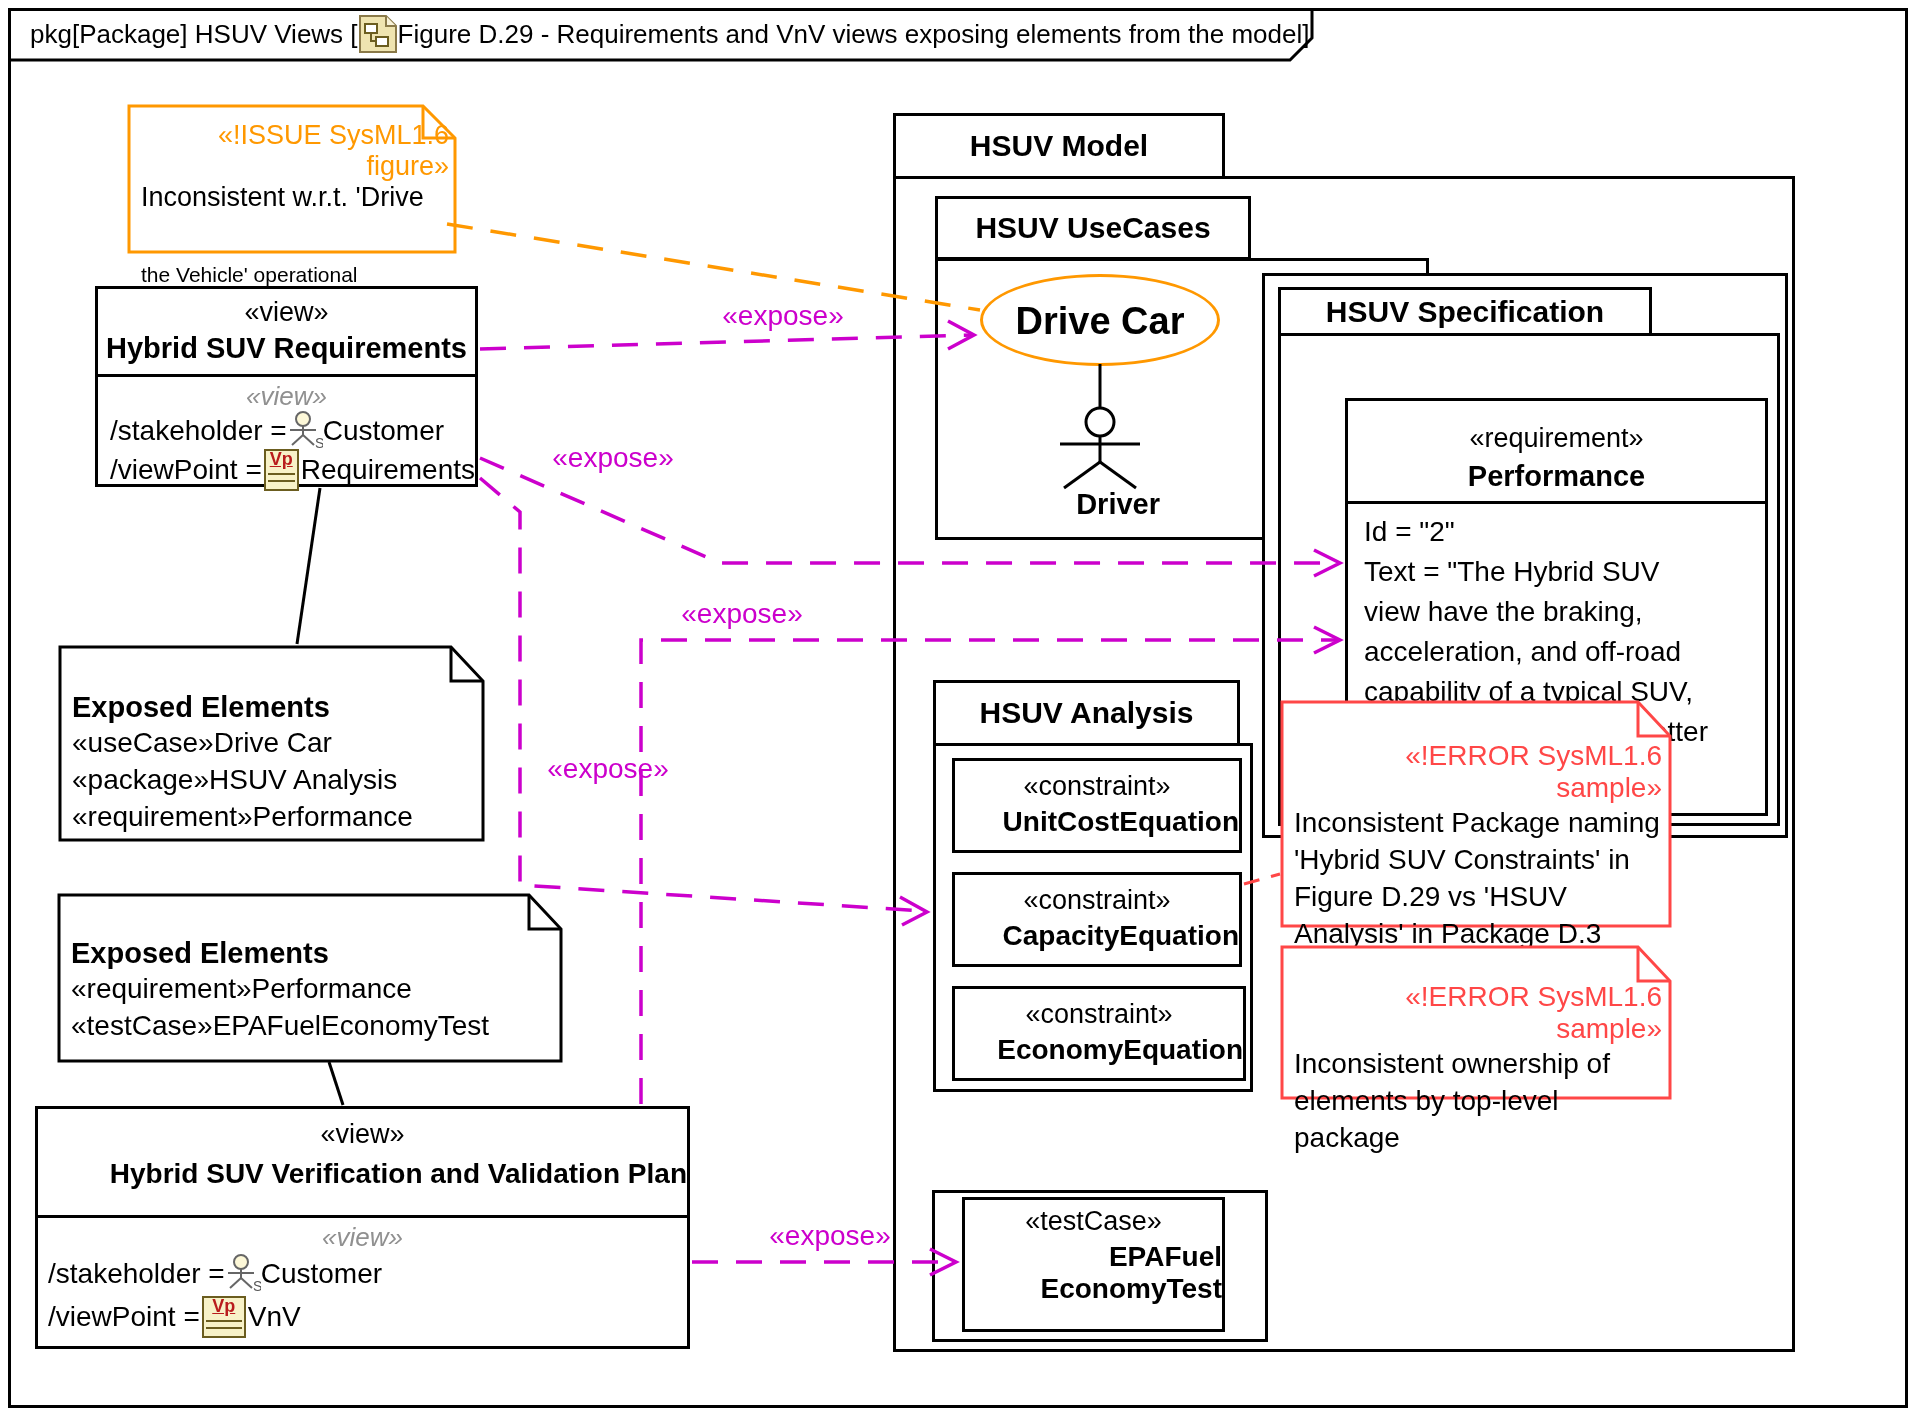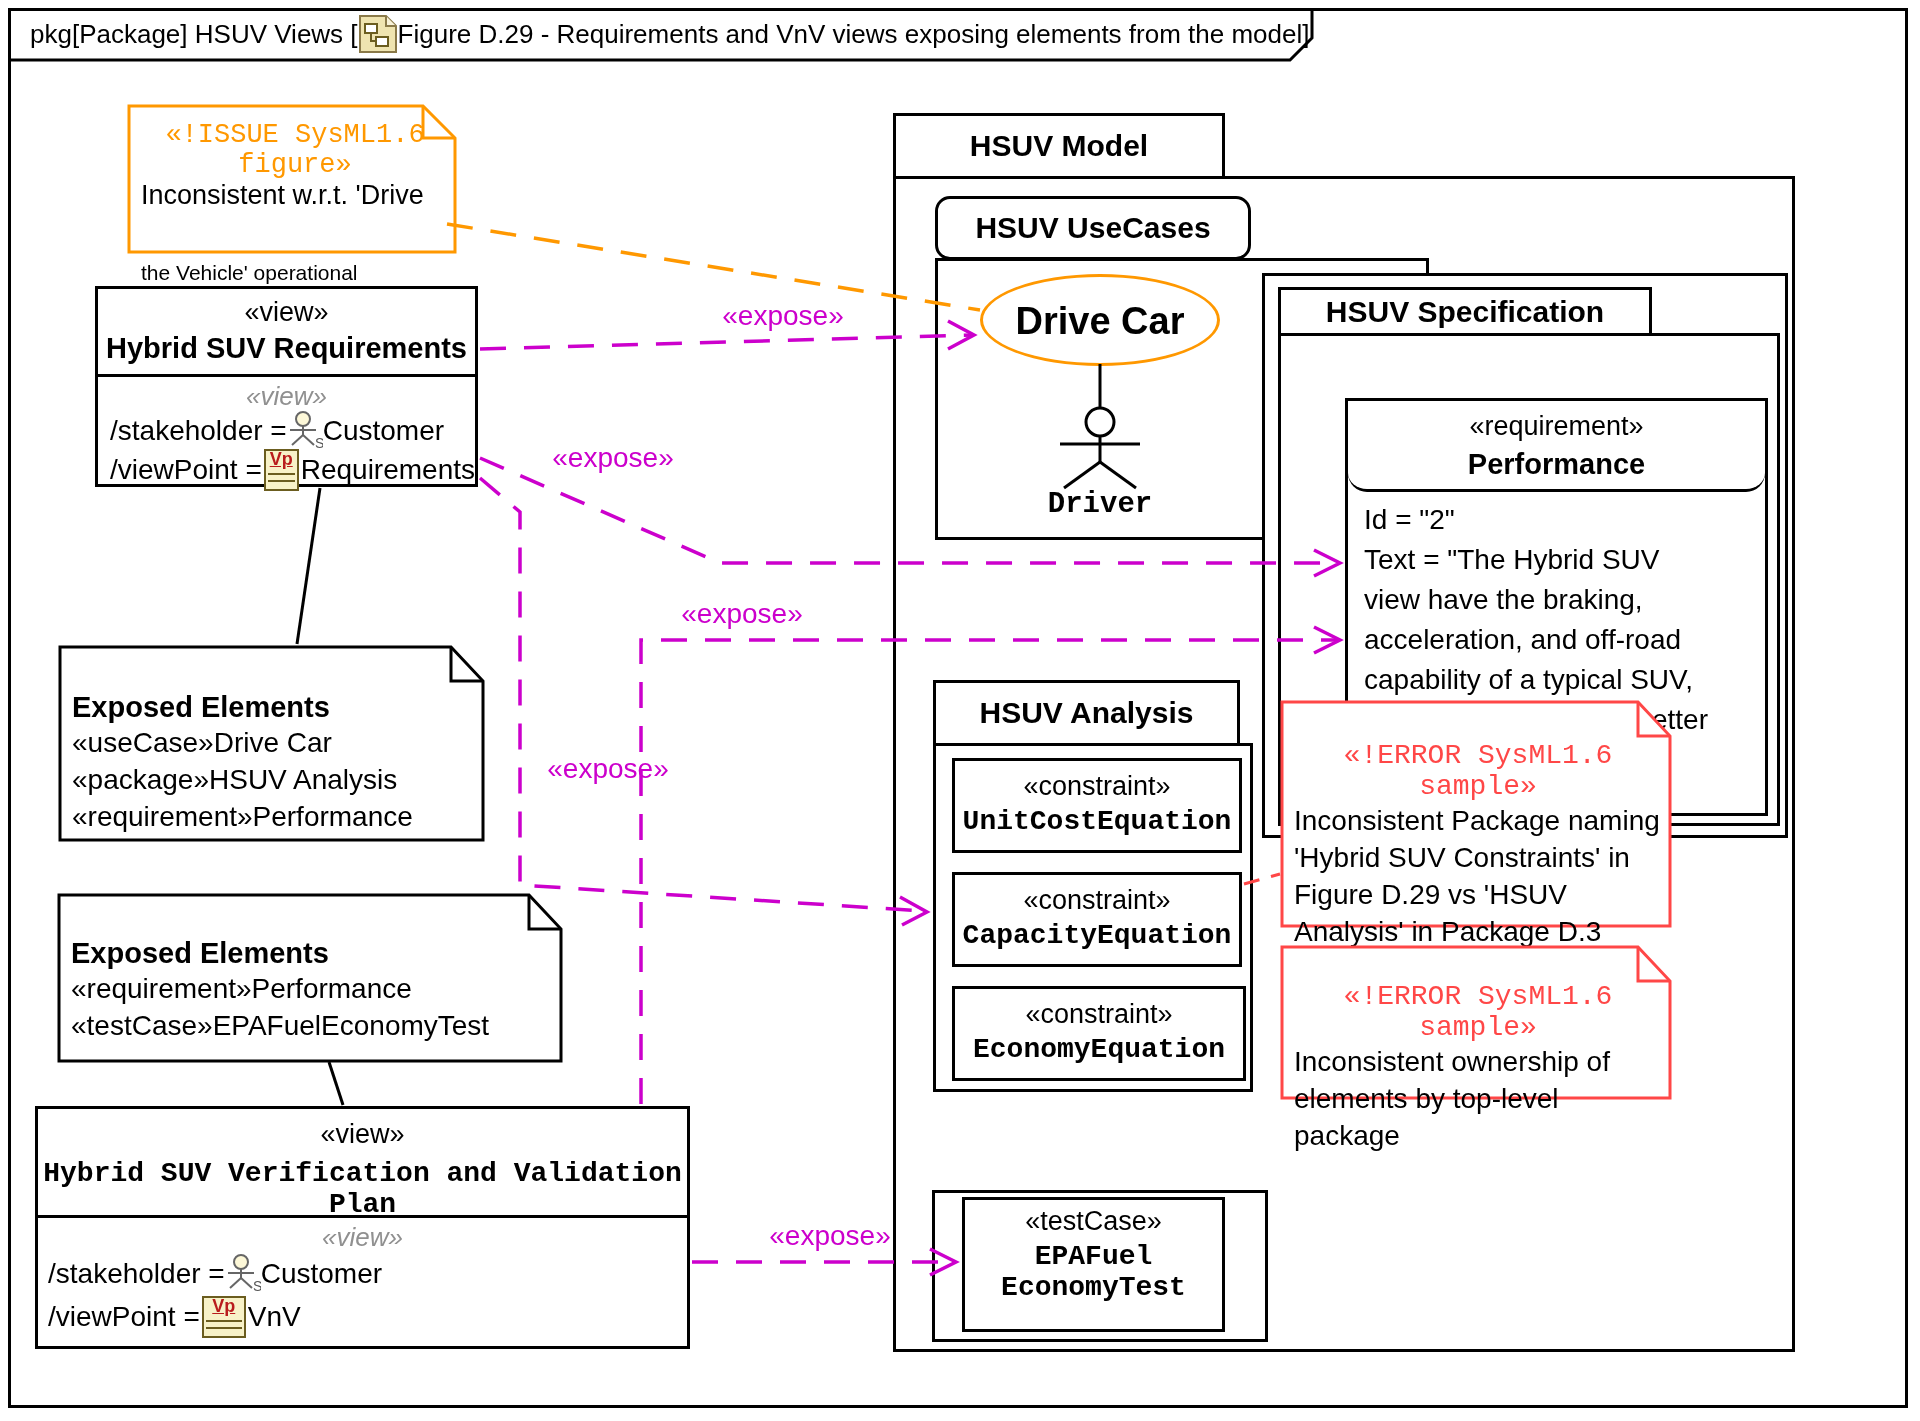--- a/index.html
+++ b/index.html
@@ -2,21 +2,21 @@
 <html><head>
 <meta charset="utf-8">
 <style>
   html,body{margin:0;padding:0;background:#fff;}
   .canvas{position:relative;width:1920px;height:1421px;background:#fff;
           font-family:"Liberation Sans",sans-serif;color:#000;overflow:hidden;}
   .abs{position:absolute;box-sizing:border-box;}
   .box{position:absolute;box-sizing:border-box;background:#fff;border:3px solid #000;}
   .tabbox{position:absolute;box-sizing:border-box;background:#fff;border:3px solid #000;
           font-weight:bold;font-size:30px;text-align:center;}
-  .ctr{text-align:center;font-family:Liberation Mono, monospace;}
+  .ctr{text-align:right;}
   .st{font-size:27px;text-align:center;}
   .name{font-weight:bold;font-size:29px;text-align:center;}
   .grayview{color:#909090;font-style:italic;font-size:26px;text-align:center;}
   .attr{font-size:28px;white-space:nowrap;display:flex;align-items:center;}
   .notebody{position:absolute;box-sizing:border-box;}
   .notesvg{position:absolute;left:0;top:0;}
   .notetext{position:relative;}
   .exposelbl{position:absolute;width:170px;text-align:center;font-size:28px;color:#CC00CC;z-index:60;}
   .overlay{position:absolute;left:0;top:0;z-index:50;pointer-events:none;}
   .vpicon{display:inline-block;width:40px;height:38px;border:2px solid #6b5d1f;background:#F8F2C8;
@@ -52,21 +52,21 @@
       <path d="M13,19 V27 H18" fill="none" stroke="#6b5d1f" stroke-width="2"></path>
     </svg>
     <span style="width:8px;"></span>
     <span>Figure D.29 - Requirements and VnV views exposing elements from the model]</span>
   </div>
 
   <div class="box" style="left:893px;top:176px;width:902px;height:1176px;"></div>
   <div class="tabbox" style="left:893px;top:113px;width:332px;height:66px;line-height:60px;"><span>HSUV Model</span></div>
 
   <div class="box" style="left:935px;top:258px;width:494px;height:282px;"></div>
-  <div class="tabbox" style="left:935px;top:196px;width:316px;height:64px;line-height:58px;border-radius:15px;"><span>HSUV UseCases</span></div>
+  <div class="tabbox" style="left:935px;top:196px;width:316px;height:64px;line-height:58px;"><span>HSUV UseCases</span></div>
 
   <div class="abs" style="left:980px;top:274px;width:240px;height:92px;border:3px solid #FF9800;border-radius:50%;background:#fff;
               font-weight:bold;font-size:38px;text-align:center;line-height:88px;">
     <span>Drive Car</span>
   </div>
 
   <svg class="abs" style="left:1040px;top:364px;" width="120" height="126" viewBox="0 0 120 126">
     <line x1="60" y1="0" x2="60" y2="44" stroke="#000" stroke-width="3"></line>
     <circle cx="60" cy="58" r="14" fill="#fff" stroke="#000" stroke-width="3"></circle>
     <line x1="60" y1="72" x2="60" y2="98" stroke="#000" stroke-width="3"></line>
@@ -75,21 +75,21 @@
     <line x1="60" y1="98" x2="96" y2="124" stroke="#000" stroke-width="3"></line>
   </svg>
   <div class="abs ctr" style="left:1040px;top:488px;width:120px;font-weight:bold;font-size:29px;">Driver</div>
 
   <div class="box" style="left:1262px;top:273px;width:526px;height:565px;"></div>
 
   <div class="box" style="left:1278px;top:333px;width:502px;height:493px;"></div>
   <div class="tabbox" style="left:1278px;top:287px;width:374px;height:49px;line-height:44px;"><span>HSUV Specification</span></div>
 
   <div class="box" style="left:1345px;top:398px;width:423px;height:418px;">
-    <div style="border-bottom:3px solid #000;padding:10px 4px 8px 4px;border-radius:19px;">
+    <div style="border-bottom:3px solid #000;padding:22px 4px 8px 4px;">
       <div class="st">«requirement»</div>
       <div class="name" style="margin-top:6px;">Performance</div>
     </div>
     <div class="reqlines" style="padding:8px 10px 0 16px;">
       <div>Id = "2"</div>
       <div>Text = "The Hybrid SUV</div>
       <div>view have the braking,</div>
       <div>acceleration, and off-road</div>
       <div>capability of a typical SUV,</div>
       <div>but have dramatically better</div>

